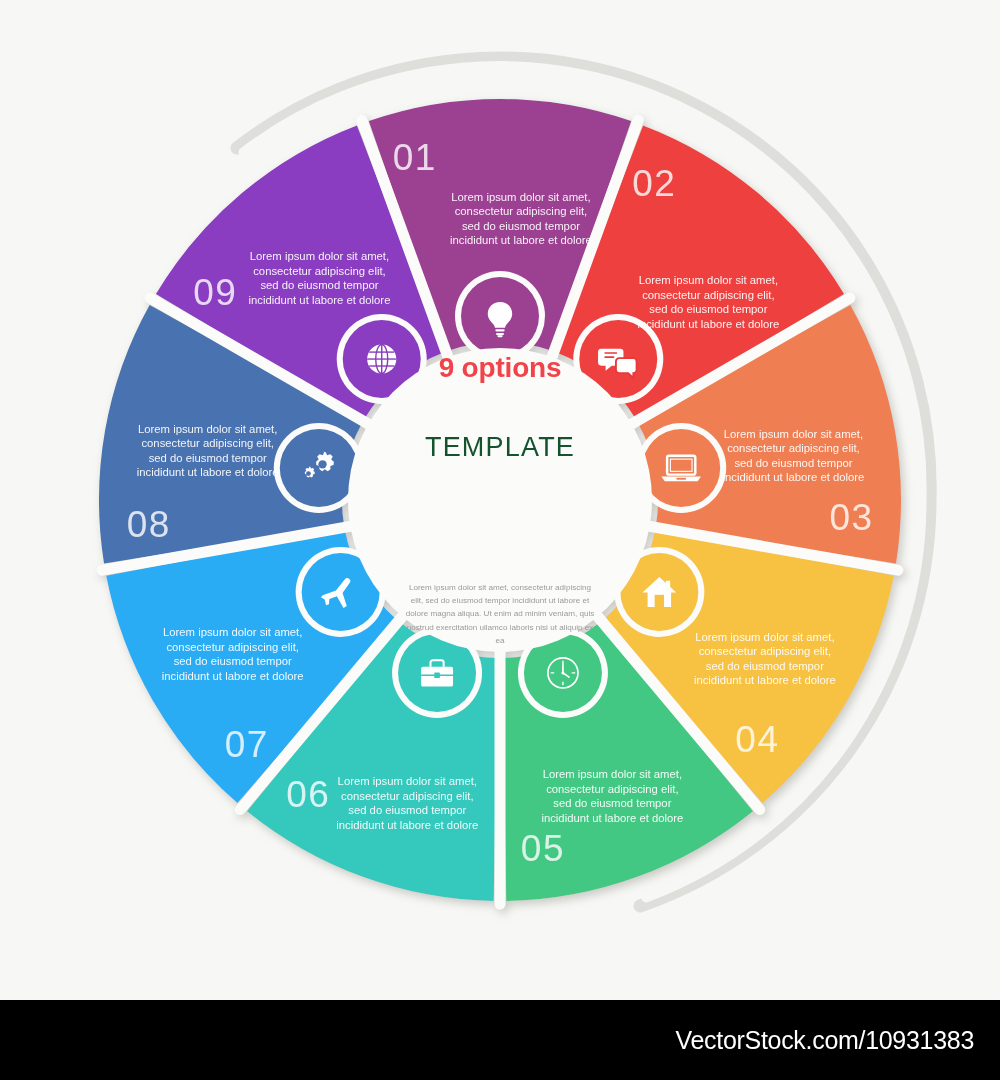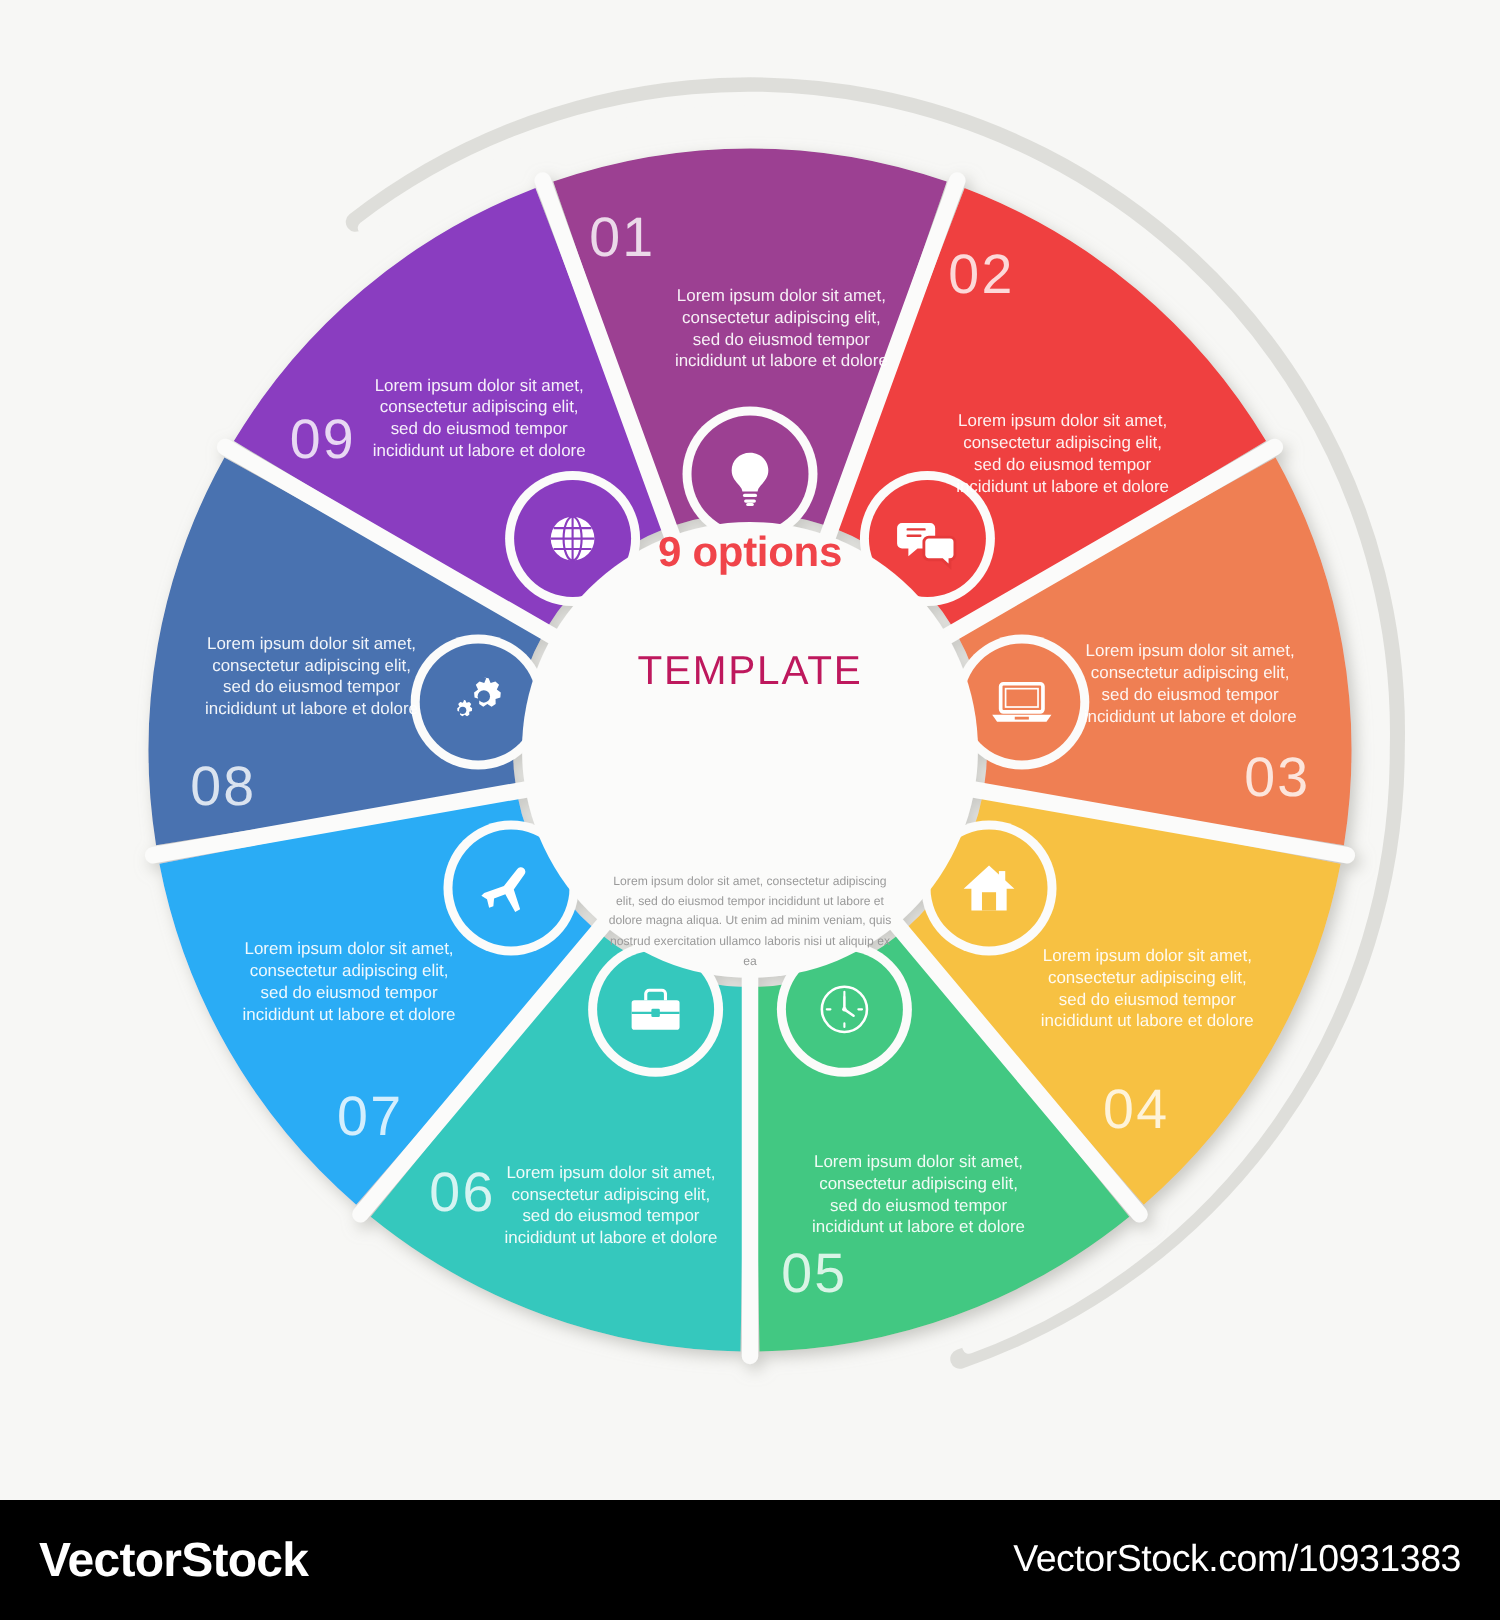--- a/index.html
+++ b/index.html
@@ -62,21 +62,21 @@
   .c-title {
     font-size: 28px;
     font-weight: bold;
     color: #f0444a;
     letter-spacing: -0.2px;
     line-height: 1.05;
     margin: 0 0 2px 0;
   }
   .c-sub {
     font-size: 27px;
-    color: #be185d;
+    color: #14532d;
     letter-spacing: 1.2px;
     line-height: 1.1;
     margin: 0 0 12px 0;
   }
   .c-bar {
     display: flex;
     width: 122px;
     height: 6px;
     border-radius: 3px;
     overflow: hidden;
@@ -305,15 +305,14 @@
         <span style="background: rgb(41, 172, 245);"></span>
         <span style="background: rgb(63, 201, 160);"></span>
         <span style="background: rgb(245, 187, 53);"></span>
         <span style="background: rgb(240, 68, 74);"></span>
       </div>
     <div class="c-body">Lorem ipsum dolor sit amet, consectetur adipiscing elit, sed do eiusmod tempor incididunt ut labore et dolore magna aliqua. Ut enim ad minim veniam, quis nostrud exercitation ullamco laboris nisi ut aliquip ex ea</div>
   </div>
 </div>
 
 <div id="footer">
-  <div class="brand">VectorStock</div>
   <div class="url">VectorStock.com/10931383</div>
 </div>
 
 </body></html>

